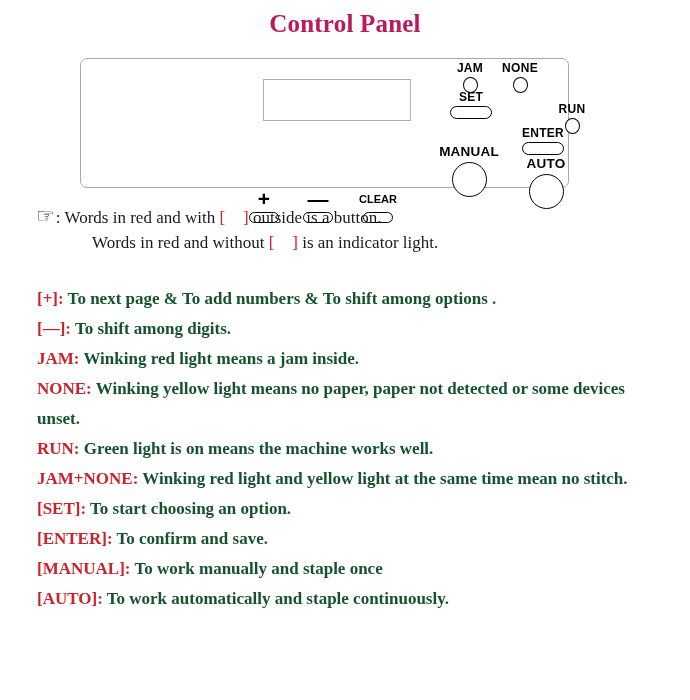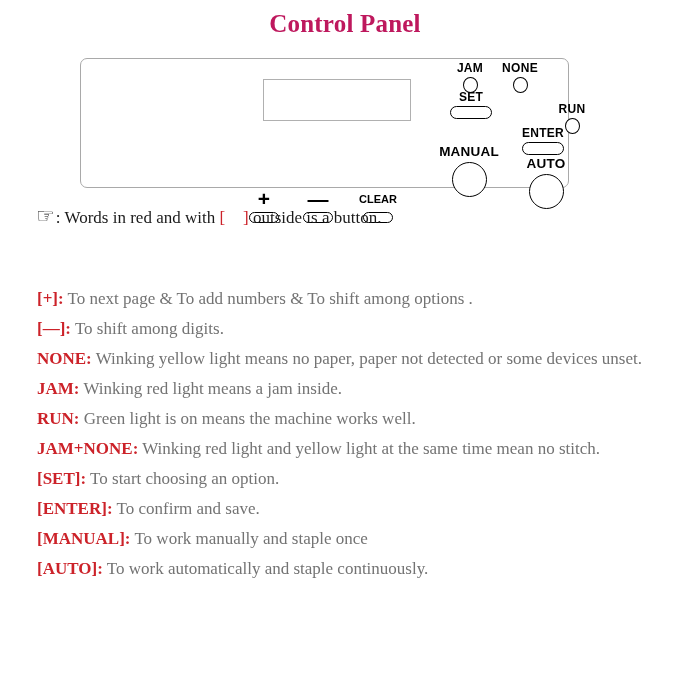--- a/index.html
+++ b/index.html
@@ -160,21 +160,21 @@
     top: 284px;
     width: 625px;
     font-size: 17px;
     line-height: 30px;
   }
   .def-item { margin: 0; }
   .def-term {
     color: #cc2229;
     font-weight: bold;
   }
-  .def-desc { color: #737373; }
+  .def-desc { color: #14532d; font-weight: bold; }
 </style>
 </head>
 <body>
 
 <div class="page-title">Control Panel</div>
 
 <div class="panel">
 
   <div class="display-screen"></div>
 
@@ -237,26 +237,27 @@
     <div class="spacer-2"></div>
     <div class="round round-lg"></div>
   </div>
 </div>
 
 <div class="legend">
   <div class="legend-row">
     <span class="hand-icon">☞</span>
     <span><span>: Words in red and with </span><span class="brk">[</span><span class="gap"></span><span class="brk">]</span><span> outside is a button.</span></span>
   </div>
+  <div class="legend-line2"><span>Words in red and without </span><span class="brk">[</span><span class="gap"></span><span class="brk">]</span><span> is an indicator light.</span></div>
 </div>
 
 <div class="defs" id="definition-list">
     <p class="def-item"><span class="def-term">[+]:</span><span class="def-desc"> To next page &amp; To add numbers &amp; To shift among options .</span></p>
     <p class="def-item"><span class="def-term">[—]:</span><span class="def-desc"> To shift among digits.</span></p>
+    <p class="def-item"><span class="def-term">JAM:</span><span class="def-desc"> Winking red light means a jam inside.</span></p>
     <p class="def-item"><span class="def-term">NONE:</span><span class="def-desc"> Winking yellow light means no paper, paper not detected or some devices unset.</span></p>
-    <p class="def-item"><span class="def-term">JAM:</span><span class="def-desc"> Winking red light means a jam inside.</span></p>
     <p class="def-item"><span class="def-term">RUN:</span><span class="def-desc"> Green light is on means the machine works well.</span></p>
     <p class="def-item"><span class="def-term">JAM+NONE:</span><span class="def-desc"> Winking red light and yellow light at the same time mean no stitch.</span></p>
     <p class="def-item"><span class="def-term">[SET]:</span><span class="def-desc"> To start choosing an option.</span></p>
     <p class="def-item"><span class="def-term">[ENTER]:</span><span class="def-desc"> To confirm and save.</span></p>
     <p class="def-item"><span class="def-term">[MANUAL]:</span><span class="def-desc"> To work manually and staple once</span></p>
     <p class="def-item"><span class="def-term">[AUTO]:</span><span class="def-desc"> To work automatically and staple continuously.</span></p>
   </div>
 
 </body></html>

